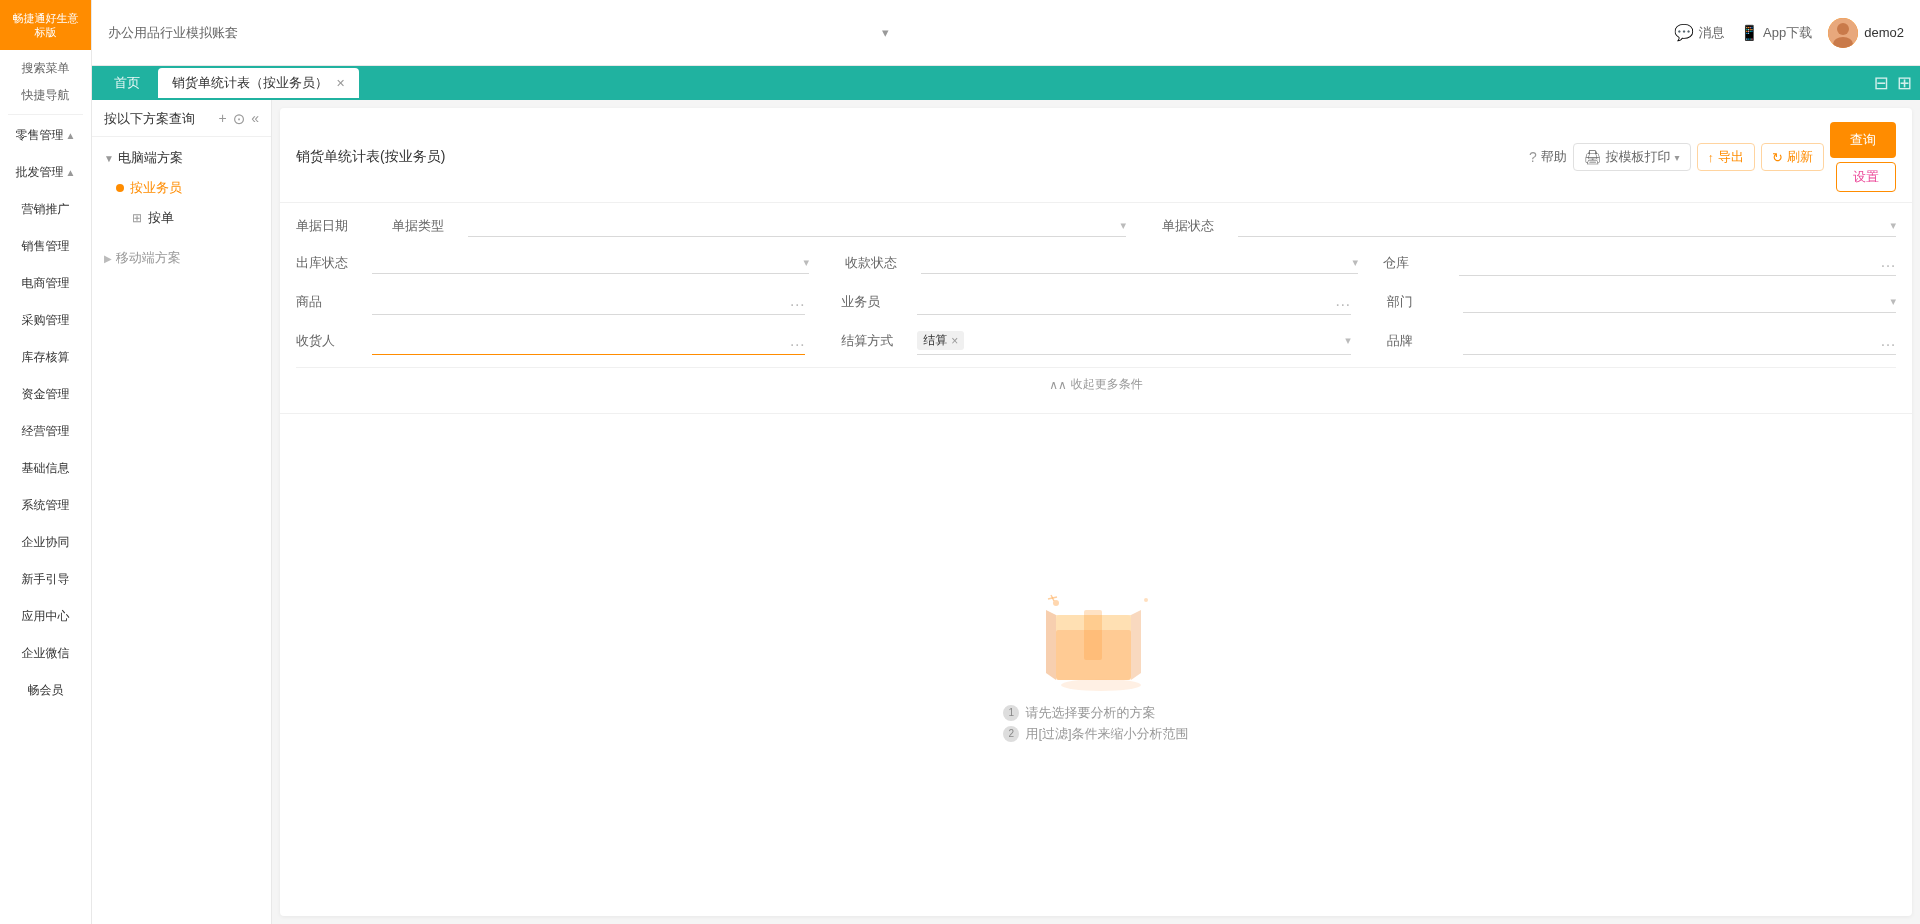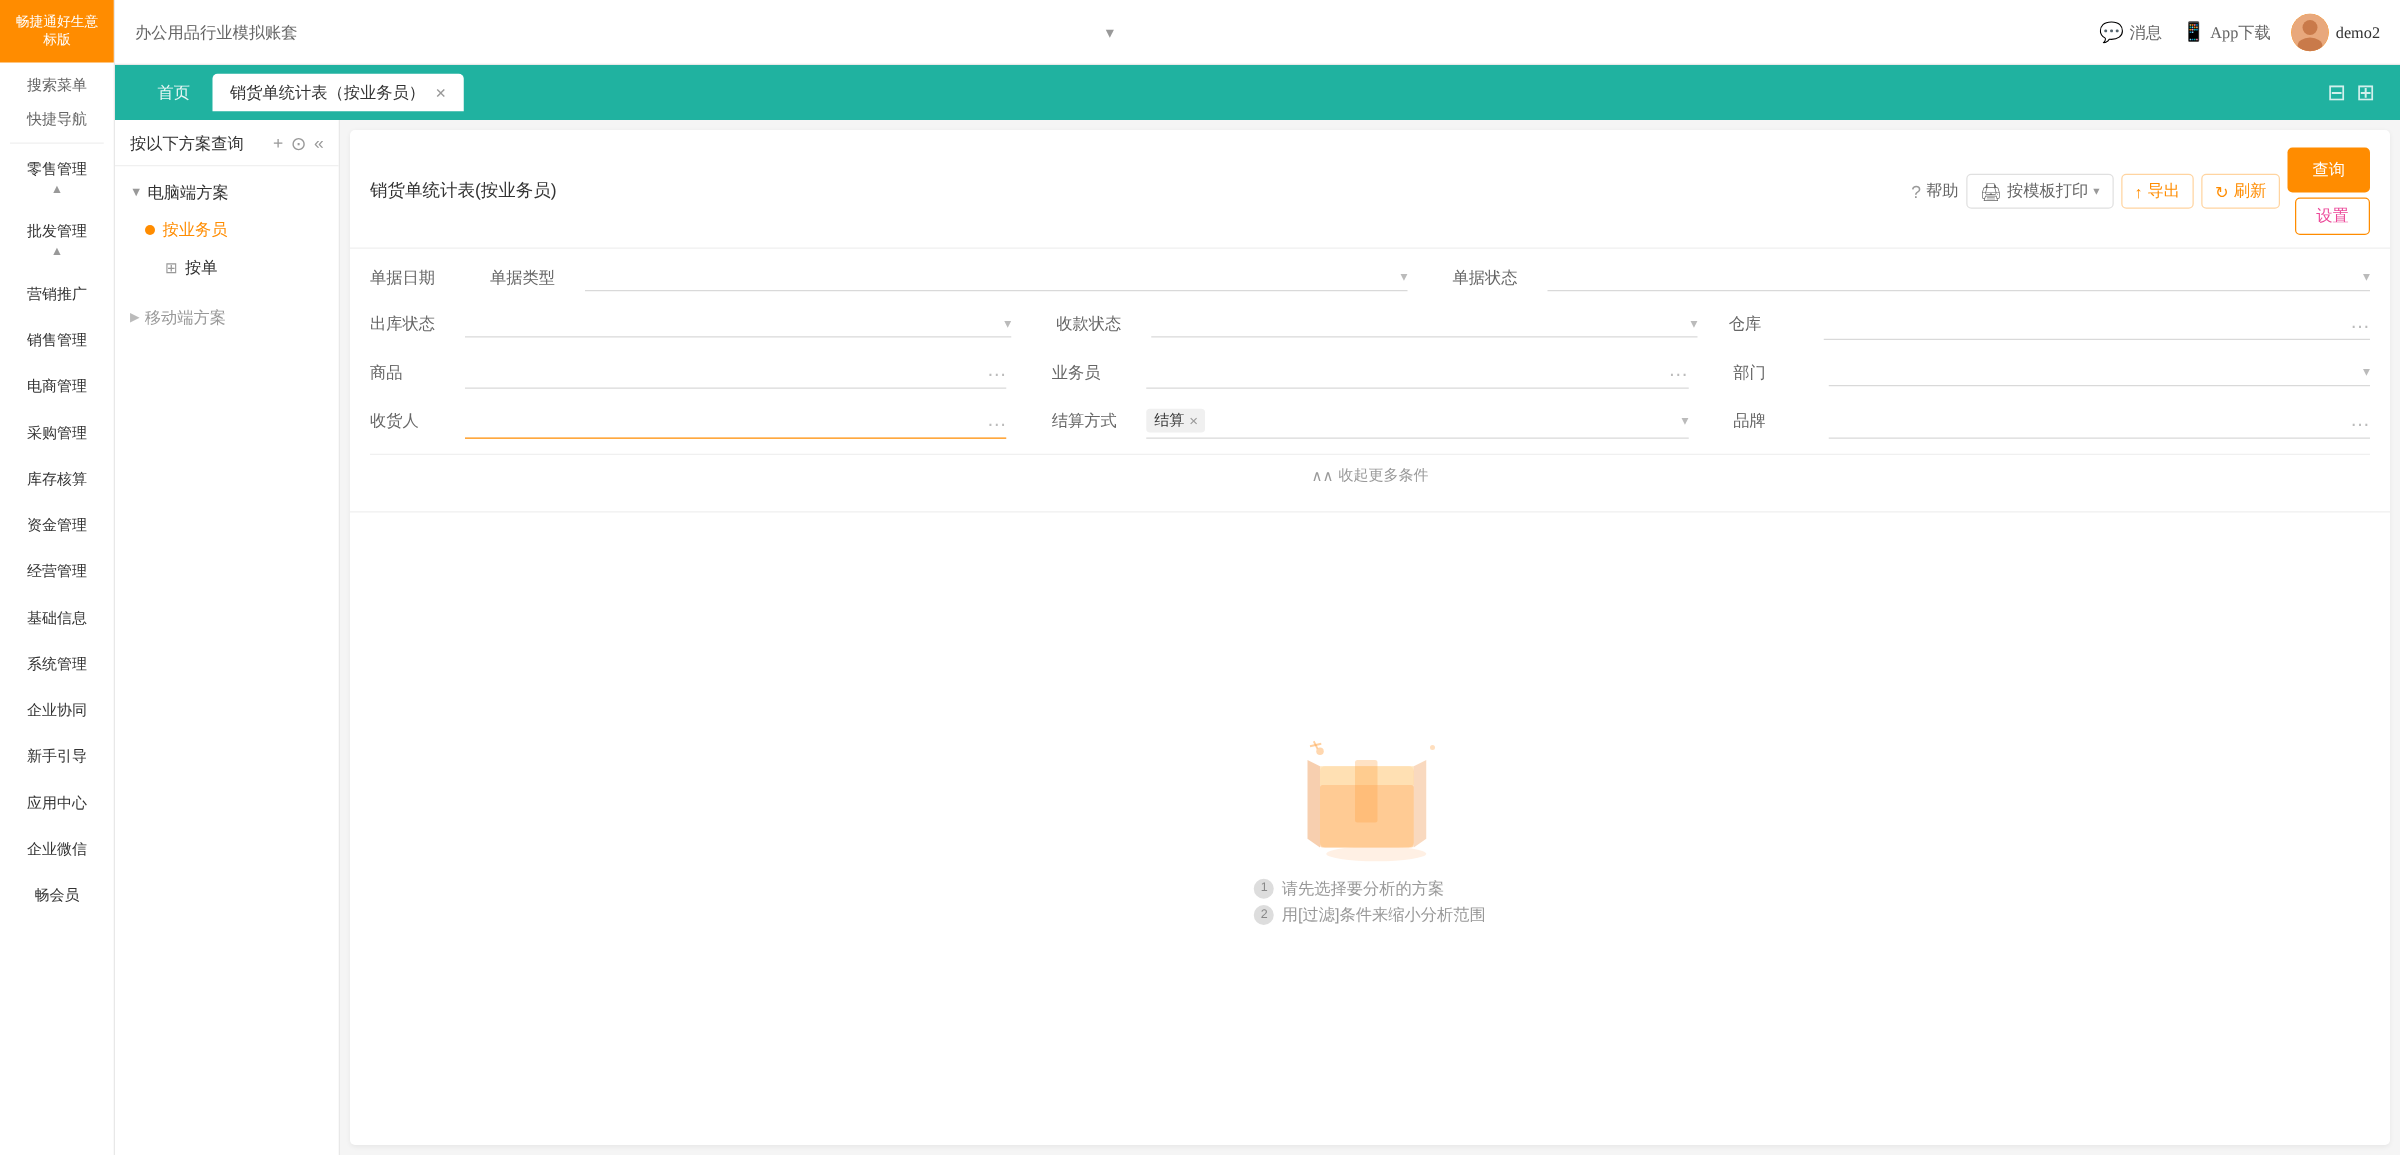--- a/index.html
+++ b/index.html
@@ -6,36 +6,36 @@
     body { font-family: 'Microsoft YaHei', Arial, sans-serif; font-size: 13px; background: #f5f5f5; display: flex; height: 924px; overflow: hidden; }
 
     
     .sidebar { width: 92px; background: #fff; display: flex; flex-direction: column; border-right: 1px solid #e8e8e8; flex-shrink: 0; }
     .sidebar-logo { background: #ff8c00; height: 50px; display: flex; align-items: center; justify-content: center; flex-direction: column; padding: 4px; }
     .sidebar-logo-text { color: #fff; font-size: 11px; line-height: 1.3; text-align: center; }
     .sidebar-search { padding: 10px 8px 6px; font-size: 12px; color: #666; cursor: pointer; text-align: center; }
     .sidebar-quicknav { padding: 4px 8px 8px; font-size: 12px; color: #666; cursor: pointer; text-align: center; }
     .sidebar-divider { border-top: 1px solid #f0f0f0; margin: 2px 8px; }
     .sidebar-item { padding: 10px 4px; text-align: center; font-size: 12px; color: #333; cursor: pointer; display: flex; flex-direction: column; align-items: center; gap: 2px; }
-    .sidebar-item.has-arrow { flex-direction: column; justify-content: center; gap: 2px; padding: 10px 8px; text-align: center; }
+    .sidebar-item.has-arrow { flex-direction: row; justify-content: center; gap: 2px; padding: 10px 8px; text-align: center; }
     .sidebar-item.has-arrow .arrow { font-size: 10px; color: #999; }
 
     
     .main { flex: 1; display: flex; flex-direction: column; overflow: hidden; }
 
     
-    .topbar { height: 52px; background: #fff; border-bottom: 1px solid #e8e8e8; display: flex; align-items: center; padding: 0 16px; gap: 12px; font-family: Liberation Serif, serif; }
+    .topbar { height: 66px; background: #fff; border-bottom: 1px solid #e8e8e8; display: flex; align-items: center; padding: 0 16px; gap: 12px; }
     .topbar-title { font-size: 13px; color: #666; flex: 1; }
     .topbar-actions { display: flex; align-items: center; gap: 16px; }
     .topbar-action { display: flex; align-items: center; gap: 4px; font-size: 13px; color: #666; cursor: pointer; }
     .user-avatar { width: 30px; height: 30px; border-radius: 50%; background: #ff8c00; display: flex; align-items: center; justify-content: center; color: #fff; font-size: 12px; cursor: pointer; overflow: hidden; }
     .user-name { font-size: 13px; color: #333; cursor: pointer; }
 
     
-    .tabbar { background: #20b2a0; display: flex; align-items: center; height: 44px; padding: 0 20px; gap: 4px; }
+    .tabbar { background: #20b2a0; display: flex; align-items: center; height: 34px; padding: 0 8px; gap: 4px; }
     .tab { display: flex; align-items: center; gap: 6px; padding: 6px 14px; border-radius: 4px 4px 0 0; font-size: 13px; cursor: pointer; color: rgba(255,255,255,0.85); }
     .tab.active { background: #fff; color: #333; }
     .tab-close { font-size: 11px; color: #999; cursor: pointer; margin-left: 2px; }
     .tab-home { color: rgba(255,255,255,0.9); }
 
     
     .content { flex: 1; display: flex; overflow: hidden; background: #f5f5f5; }
 
     
     .left-panel { width: 180px; background: #fff; border-right: 1px solid #e8e8e8; padding: 0; flex-shrink: 0; overflow-y: auto; }

